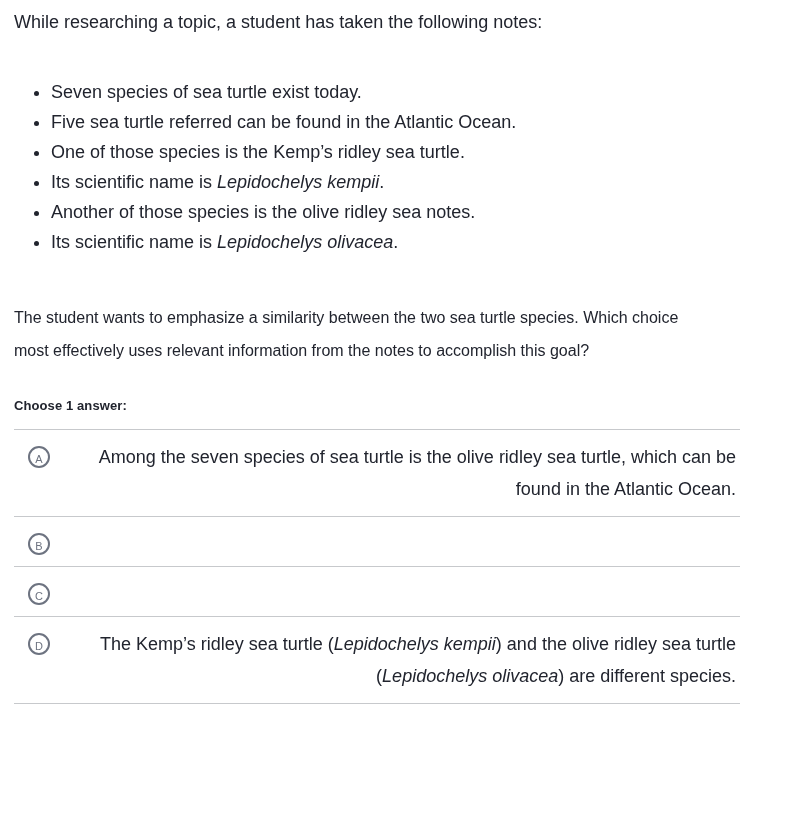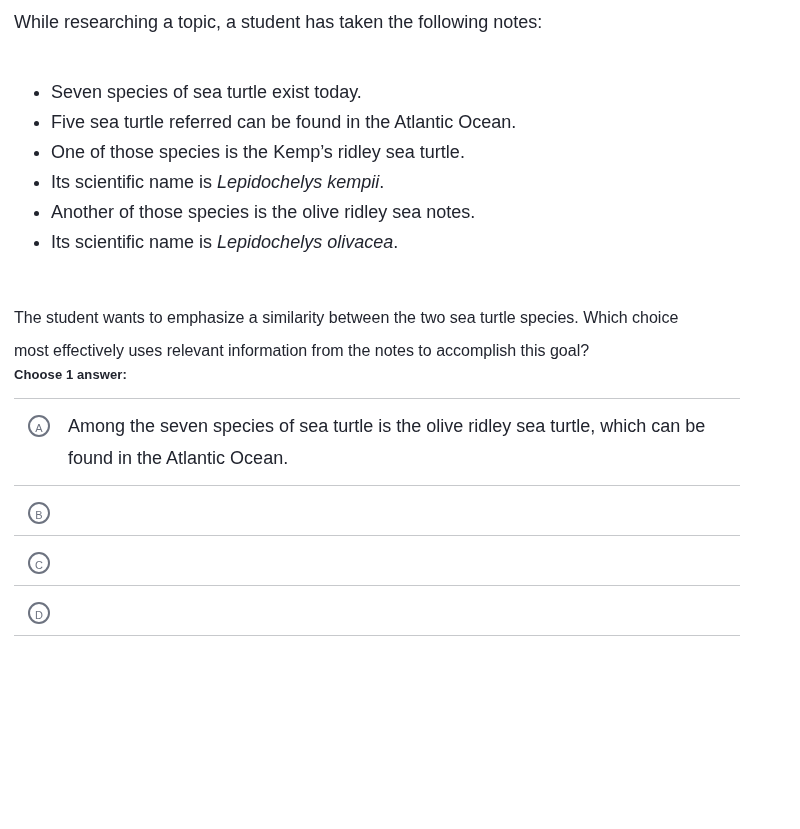--- a/index.html
+++ b/index.html
@@ -32,20 +32,21 @@
     line-height:22px;
     margin-bottom:8px;
   }
   .prompt{
     margin:48px 0 0 0;
     font-size:16px;
     line-height:33px;
     max-width:700px;
   }
   .choose-label{
+    margin-top:31px;
     font-size:13px;
     font-weight:bold;
     letter-spacing:.1px;
   }
   .choices{
     margin-top:16px;
     width:726px;
     border-bottom:1px solid var(--divider);
   }
   .choice{
@@ -64,20 +65,21 @@
     color:var(--badge);
     font-size:11px;
     line-height:22px;
     text-align:center;
   }
   .choice-text{
     margin-left:18px;
     font-size:18px;
     line-height:32px;
     max-width:668px;
+    text-align:right;
   }
   em{}
 </style>
 </head>
 <body>
 
 <main class="page">
   <p class="intro">While researching a topic, a student has taken the following notes:</p>
 
   <ul class="notes">
@@ -99,15 +101,16 @@
         <div class="choice-text"><span>Among the seven species of sea turtle is the olive ridley sea turtle, which can be found in the Atlantic Ocean.</span></div>
       </div>
       <div class="choice">
         <span class="badge">B</span>
       </div>
       <div class="choice">
         <span class="badge">C</span>
       </div>
       <div class="choice">
         <span class="badge">D</span>
+        <div class="choice-text"><span>The Kemp’s ridley sea turtle (</span><em>Lepidochelys kempii</em><span>) and the olive ridley sea turtle (</span><em>Lepidochelys olivacea</em><span>) are different species.</span></div>
       </div>
     </div>
 </main>
 
 </body></html>

